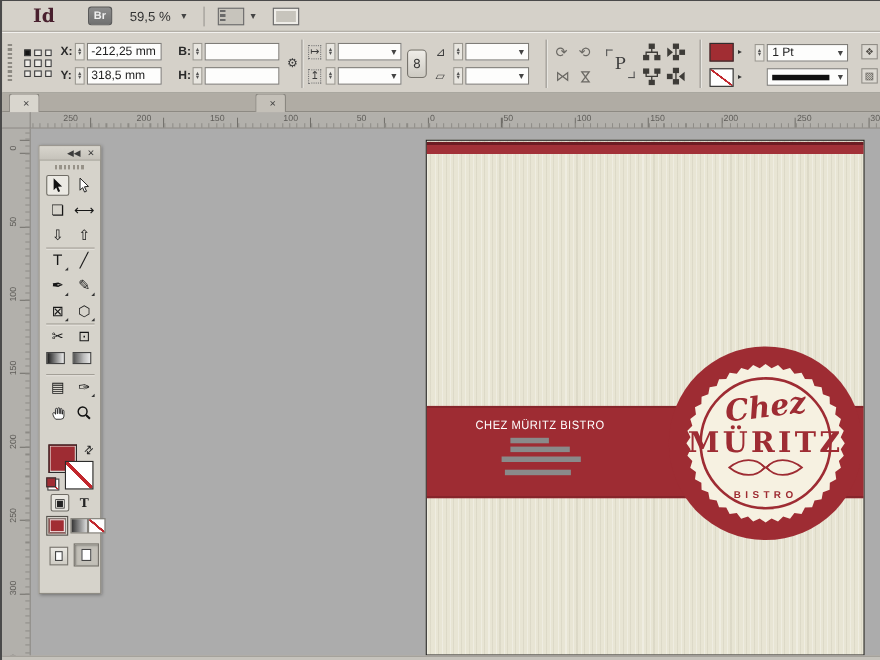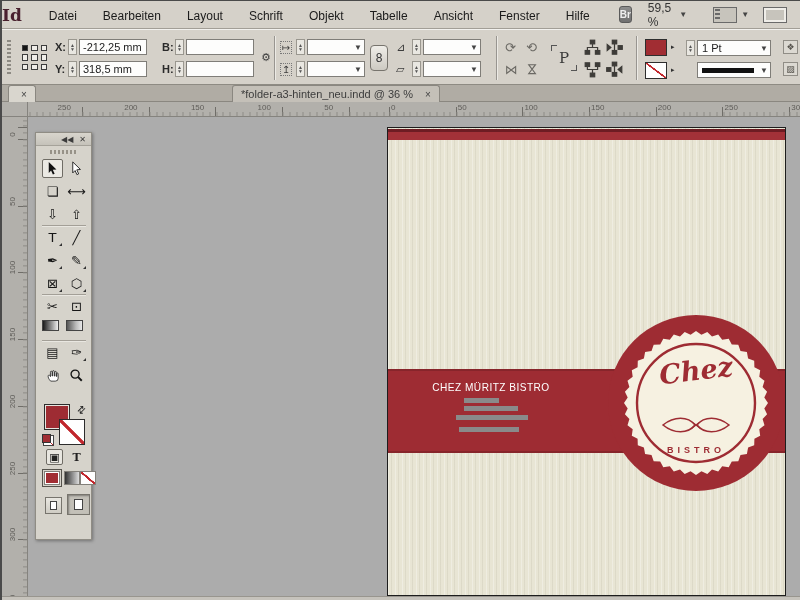--- a/index.html
+++ b/index.html
@@ -11,21 +11,21 @@
   *{margin:0;padding:0;box-sizing:border-box;}
   html,body{width:800px;height:600px;overflow:hidden;}
   body{font-family:"Liberation Sans","DejaVu Sans",sans-serif;color:var(--ink);}
   #app{position:relative;width:800px;height:600px;background:var(--chrome);
        border-left:2px solid #4a4a4a;border-top:1px solid #4a4a4a;}
 
   
   #menubar{position:absolute;left:0;top:0;width:100%;height:28px;background:var(--chrome);
            border-bottom:1px solid #a29e96;display:flex;align-items:center;}
   #logo{font-family:"DejaVu Serif",serif;font-weight:bold;font-size:17px;color:#49202e;
-        padding:0 14px 0 0;letter-spacing:0px;}
+        padding:0 14px 0 28px;letter-spacing:0px;}
   .menu-item{font-size:12px;padding:5px 13px;cursor:default;}
   #bridge-btn{width:22px;height:17px;margin-left:16px;background:linear-gradient(#8d8d8d,#707070);
         border:1px solid #5a5a5a;border-radius:3px;color:#efefef;font-size:10px;font-weight:bold;
         display:flex;align-items:center;justify-content:center;}
   #zoom-box{display:flex;align-items:center;gap:8px;margin-left:16px;font-size:12px;color:#333;}
   .dd-arrow{font-size:8px;color:#444;}
   .top-sep{width:1px;height:18px;background:#999690;margin:0 12px 0 14px;}
   .top-dd{display:flex;align-items:center;gap:4px;margin-right:14px;}
   .mini-panel{width:24px;height:16px;border:1px solid #6a6a6a;background:#c7c4bc;position:relative;}
   .mini-panel.film:before{content:"";position:absolute;left:1px;top:1px;bottom:1px;width:5px;
@@ -164,21 +164,20 @@
   .view-btn .pg{border:1px solid #444;background:#fff;}
   .view-btn.pressed{background:#c3c0b8;box-shadow:inset 1px 1px 2px rgba(0,0,0,.35);}
 </style>
 </head>
 <body>
 
 <div id="app">
 
   <div id="menubar">
     <span id="logo">Id</span>
-    <span id="menu-items"><span class="menu-item">Datei</span><span class="menu-item">Bearbeiten</span><span class="menu-item">Layout</span><span class="menu-item">Schrift</span><span class="menu-item">Objekt</span><span class="menu-item">Tabelle</span><span class="menu-item">Ansicht</span><span class="menu-item">Fenster</span><span class="menu-item">Hilfe</span></span>
     <span id="bridge-btn">Br</span>
     <span id="zoom-box">
       <span>59,5 %</span>
       <span class="dd-arrow">▼</span>
     </span>
     <span class="top-sep"></span>
     <span class="top-dd">
       <span class="mini-panel film"></span>
       <span class="dd-arrow">▼</span>
     </span>
@@ -317,21 +316,20 @@
 
     <span class="right-icon" style="left:781px;top:10px">❖</span>
     <span class="right-icon" style="left:781px;top:32px">▨</span>
   </div>
 
   <div id="tabbar">
       <div class="doc-tab active" style="left: 6px;">
         <span class="tab-close">×</span>
       </div>
       <div class="doc-tab inactive" style="left: 230px;">
-        <span>*folder-a3-hinten_neu.indd @ 36 %</span>
         <span class="tab-close">×</span>
       </div>
     </div>
 
   <div id="ruler-corner"></div>
   <div id="hruler">
       <span class="hrl" style="left: 29.5px;">250</span>
       <span class="hrl" style="left: 96.2px;">200</span>
       <span class="hrl" style="left: 162.9px;">150</span>
       <span class="hrl" style="left: 229.6px;">100</span>
@@ -373,20 +371,21 @@
           <circle cx="0" cy="0" r="88" fill="#9e2c33"></circle>
           <polygon id="scallop" fill="#f6f1e1" points="72.0,0.0 68.3,5.4 71.1,11.3 66.6,16.0 68.5,22.2 63.3,26.2 64.2,32.7 58.4,35.8 58.2,42.3 52.1,44.5 50.9,50.9 44.5,52.1 42.3,58.2 35.8,58.4 32.7,64.2 26.2,63.3 22.2,68.5 16.0,66.6 11.3,71.1 5.4,68.3 0.0,72.0 -5.4,68.3 -11.3,71.1 -16.0,66.6 -22.2,68.5 -26.2,63.3 -32.7,64.2 -35.8,58.4 -42.3,58.2 -44.5,52.1 -50.9,50.9 -52.1,44.5 -58.2,42.3 -58.4,35.8 -64.2,32.7 -63.3,26.2 -68.5,22.2 -66.6,16.0 -71.1,11.3 -68.3,5.4 -72.0,0.0 -68.3,-5.4 -71.1,-11.3 -66.6,-16.0 -68.5,-22.2 -63.3,-26.2 -64.2,-32.7 -58.4,-35.8 -58.2,-42.3 -52.1,-44.5 -50.9,-50.9 -44.5,-52.1 -42.3,-58.2 -35.8,-58.4 -32.7,-64.2 -26.2,-63.3 -22.2,-68.5 -16.0,-66.6 -11.3,-71.1 -5.4,-68.3 -0.0,-72.0 5.4,-68.3 11.3,-71.1 16.0,-66.6 22.2,-68.5 26.2,-63.3 32.7,-64.2 35.8,-58.4 42.3,-58.2 44.5,-52.1 50.9,-50.9 52.1,-44.5 58.2,-42.3 58.4,-35.8 64.2,-32.7 63.3,-26.2 68.5,-22.2 66.6,-16.0 71.1,-11.3 68.3,-5.4"></polygon>
           <circle cx="0" cy="0" r="59" fill="none" stroke="#9e2c33" stroke-width="2.4"></circle>
           <g stroke="#9e2c33" stroke-width="1.6" fill="none">
             <path d="M-33 22 C-22 13 -8 13 -1 22 C-8 31 -22 31 -33 22 Z"></path>
             <path d="M33 22 C22 13 8 13 1 22 C8 31 22 31 33 22 Z"></path>
             <path d="M-4 19 L4 25 M-4 25 L4 19" stroke-width="1.3"></path>
           </g>
         </svg>
         <div id="badge-script">Chez</div>
+        <div id="badge-name">MÜRITZ</div>
         <div id="badge-sub">BISTRO</div>
       </div>
     </div>
 
     <div id="tools">
       <div id="tools-header">
         <span>◀◀</span>
         <span>✕</span>
       </div>
       <div id="tools-grip"></div>

